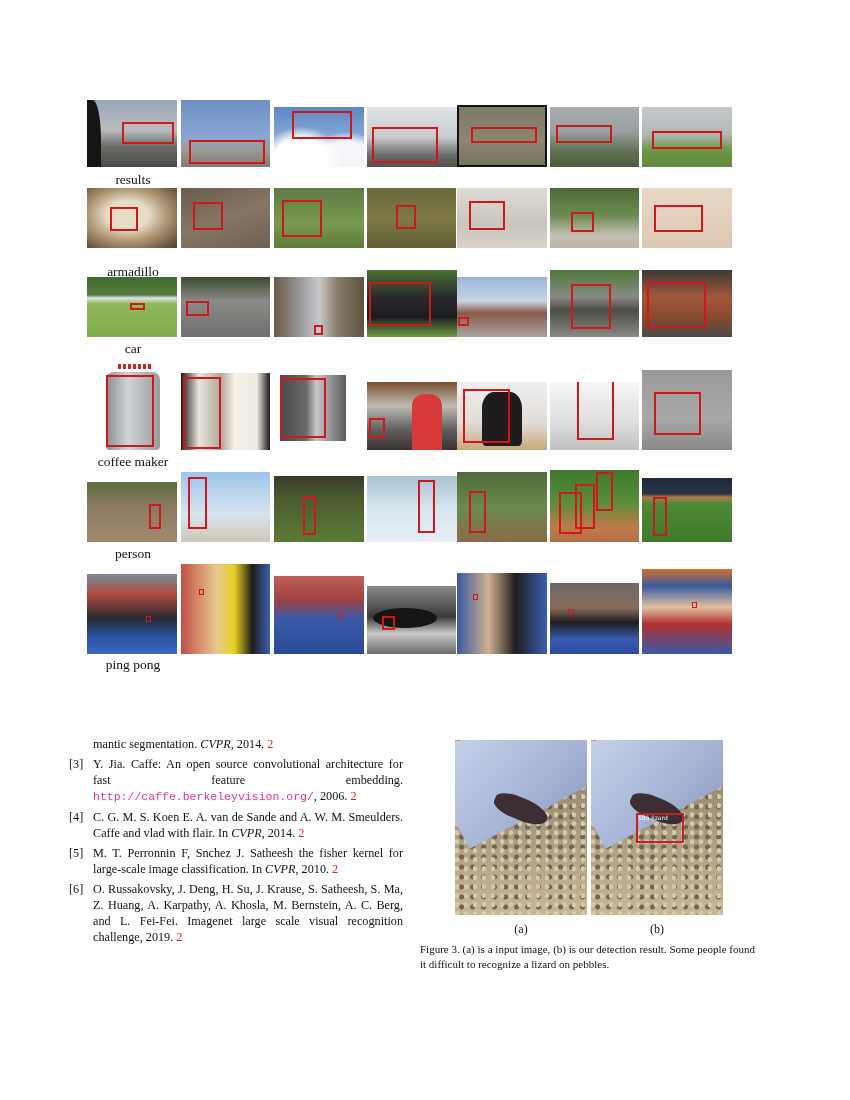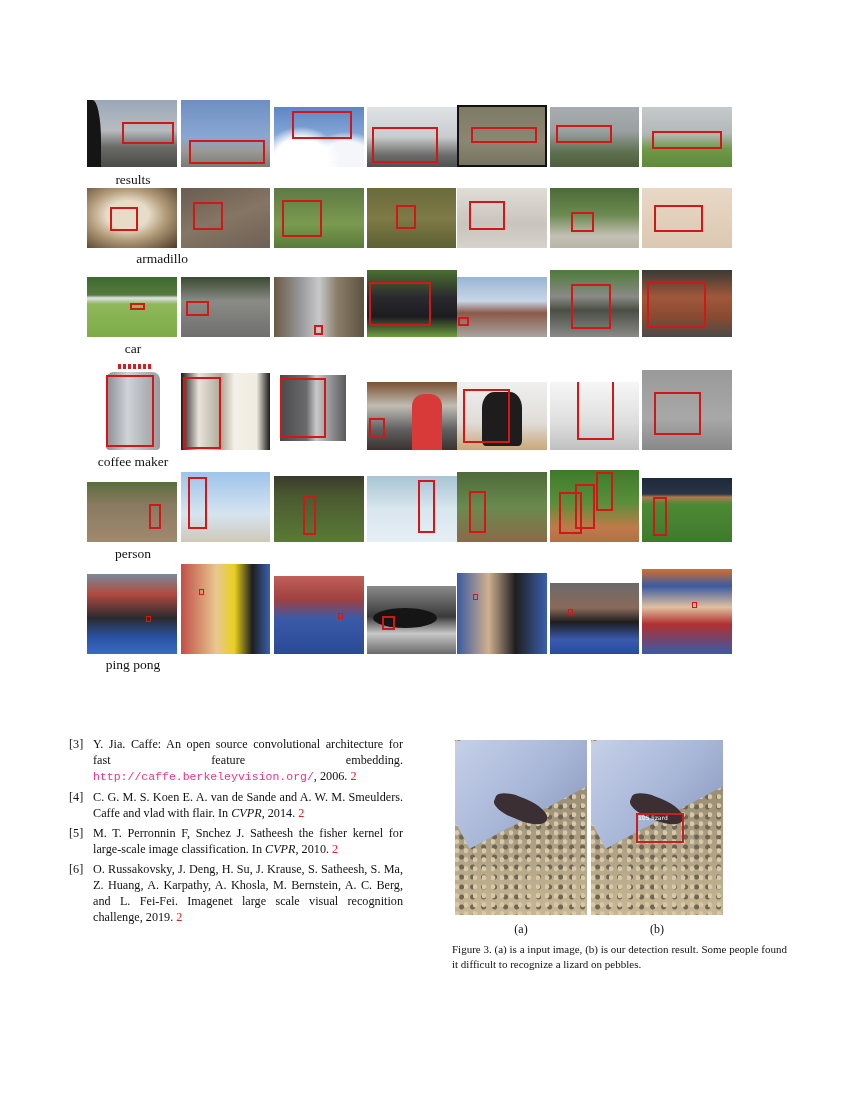--- a/index.html
+++ b/index.html
@@ -28,21 +28,21 @@
   .lizimg .gravel { position: absolute; inset: 0;
        background:
         radial-gradient(circle at 20% 30%, #d8c8a8 0 2px, transparent 3px) 0 0/9px 9px,
         radial-gradient(circle at 60% 70%, #6f6552 0 2px, transparent 3px) 0 0/11px 10px,
         linear-gradient(180deg, #8a7e66 0%, #a69a80 50%, #c7b894 100%); }
   .lizimg .lizard { position: absolute; left: 38px; top: 58px; width: 56px; height: 22px; background: #3b2f33;
        border-radius: 40% 50% 45% 40%; transform: rotate(22deg); }
   .lizimg .lbox { position: absolute; border: 2px solid #c82020; box-sizing: border-box; }
   .lizimg .ltxt { position: absolute; font-size: 6px; color: #fff; font-family: "DejaVu Sans", sans-serif; }
   .sub { position: absolute; top: 182px; font-size: 12px; text-align: center; width: 132px; }
-  .fig3cap { position: absolute; left: 452px; top: 942px; width: 335px; font-size: 11px; line-height: 15px; text-align: justify; }
+  .fig3cap { position: absolute; left: 420px; top: 942px; width: 335px; font-size: 11px; line-height: 15px; text-align: justify; }
 </style>
 </head>
 <body>
 
 <div class="fig2">
 
   <div>
     <div class="tile" style="left:87px;top:100px;width:90px;height:67px;">
         <div class="bg" style="background:linear-gradient(180deg,#9aa7b8 0%,#b8bcc0 45%,#6a6a66 70%,#4a4a48 100%);"></div>
         <div style="position:absolute;left:0;top:0;width:14px;height:67px;background:#151515;border-radius:0 60% 0 0;"></div>
@@ -229,29 +229,32 @@
         <div class="bg" style="background:linear-gradient(180deg,#6a6a6a 0%,#8a6a5a 35%,#1e1e1e 55%,#3a5ab0 80%,#2a4aa0 100%);"></div>
         <div class="box" style="left:18px;top:26px;width:5px;height:6px;border-width:1.5px;"></div>
       </div>
     <div class="tile" style="left:642px;top:569px;width:90px;height:85px;">
         <div class="bg" style="background:linear-gradient(180deg,#d07030 0%,#3a5aa0 20%,#e0c0a0 45%,#b03030 65%,#3a5aa8 100%);"></div>
         <div class="box" style="left:50px;top:33px;width:5px;height:6px;border-width:1.5px;"></div>
       </div>
   </div>
 
   <div class="rowlabel" style="left:78px;top:172px;">results</div>
-  <div class="rowlabel" style="left:78px;top:251px;text-align:right;">armadillo</div>
+  <div class="rowlabel" style="left:78px;top:264px;">armadillo</div>
   <div class="rowlabel" style="left:78px;top:341px;">car</div>
   <div class="rowlabel" style="left:78px;top:454px;">coffee maker</div>
   <div class="rowlabel" style="left:78px;top:546px;">person</div>
   <div class="rowlabel" style="left:78px;top:657px;">ping pong</div>
 
 </div>
 
 <div class="refs">
+  <div class="ref">
+    <span>mantic segmentation. </span><i>CVPR</i><span>, 2014. </span><a class="pg">2</a>
+  </div>
   <div class="ref">
     <span class="num">[3]</span>
     <span>Y. Jia. Caffe: An open source convolutional architecture for fast feature embedding.</span>
     <a class="link">http://caffe.berkeleyvision.org/</a><span>, 2006.</span>
     <a class="pg">2</a>
   </div>
   <div class="ref">
     <span class="num">[4]</span>
     <span>C. G. M. S. Koen E. A. van de Sande and A. W. M. Smeulders. Caffe and vlad with flair. In</span>
     <i>CVPR</i><span>, 2014.</span>

